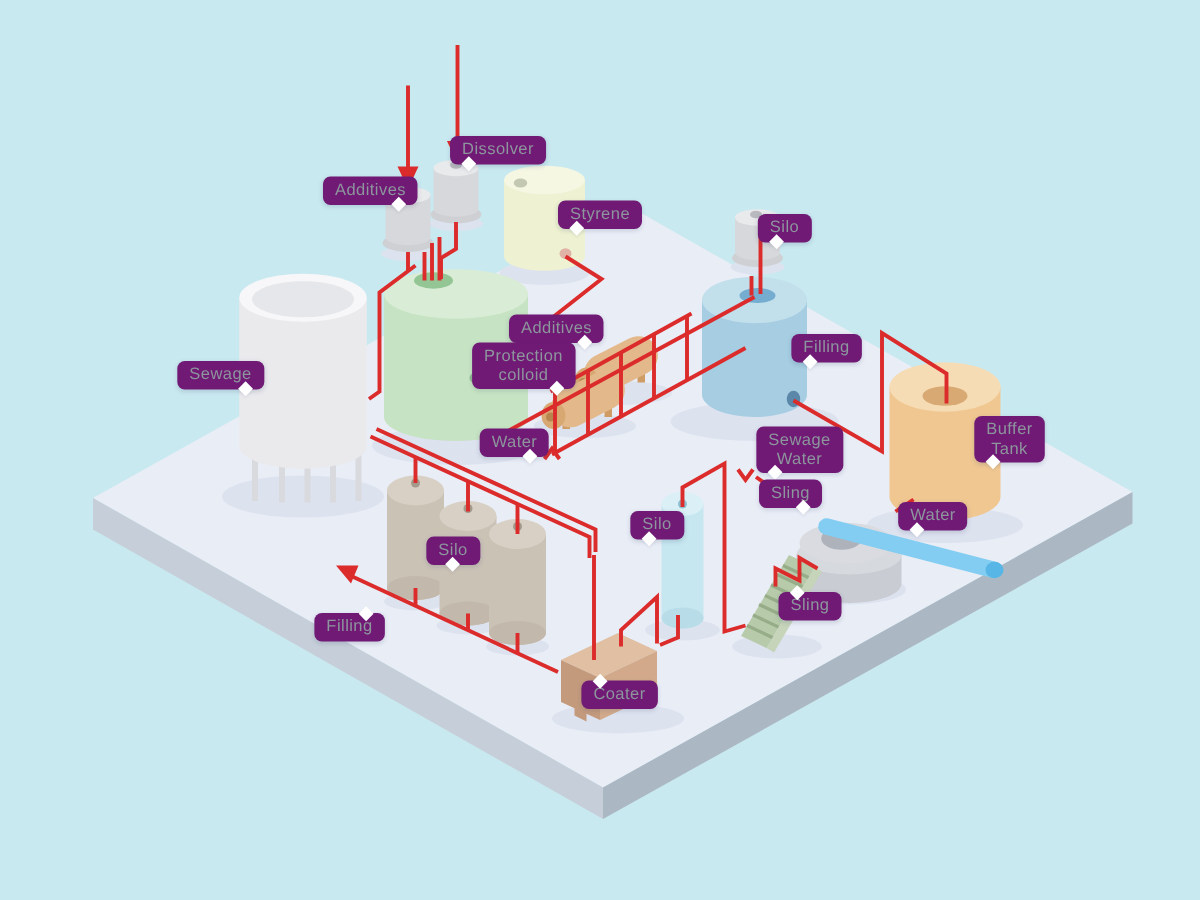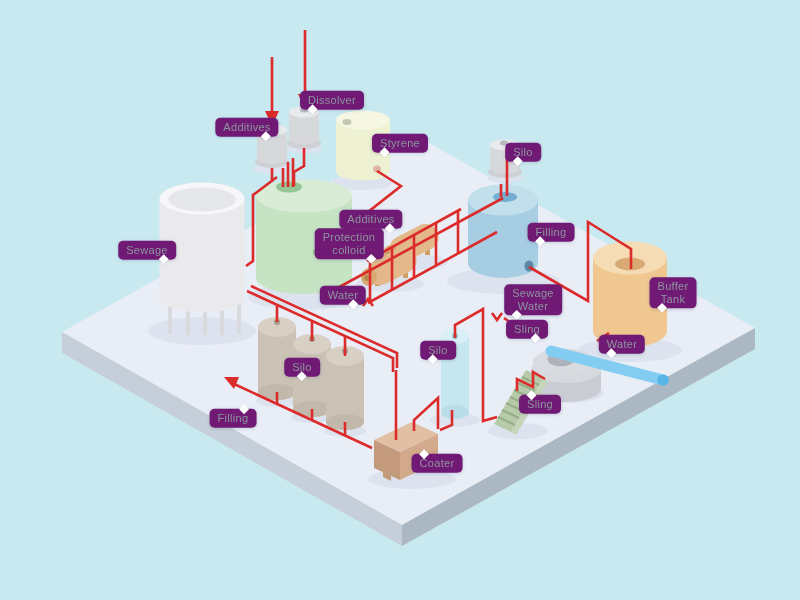--- a/index.html
+++ b/index.html
@@ -252,14 +252,14 @@
 Tank</div>
   <div class="chip tail-br" style="left:343px;top:295px">Water</div>
   <div class="chip tail-bl" style="left:533px;top:300px">Sewage
 Water</div>
   <div class="chip tail-br" style="left:527px;top:329px">Sling</div>
   <div class="chip tail-bl" style="left:622px;top:344px">Water</div>
   <div class="chip tail-bl" style="left:438px;top:350px">Silo</div>
   <div class="chip tail-bc" style="left:302px;top:367px">Silo</div>
   <div class="chip tail-tr" style="left:233px;top:418px">Filling</div>
   <div class="chip tail-tl" style="left:540px;top:404px">Sling</div>
-  <div class="chip tail-tl" style="left:437px;top:463px">Coater</div>
+  <div class="chip tail-tl" style="left:413px;top:463px">Coater</div>
 </div>
 
 </body></html>

